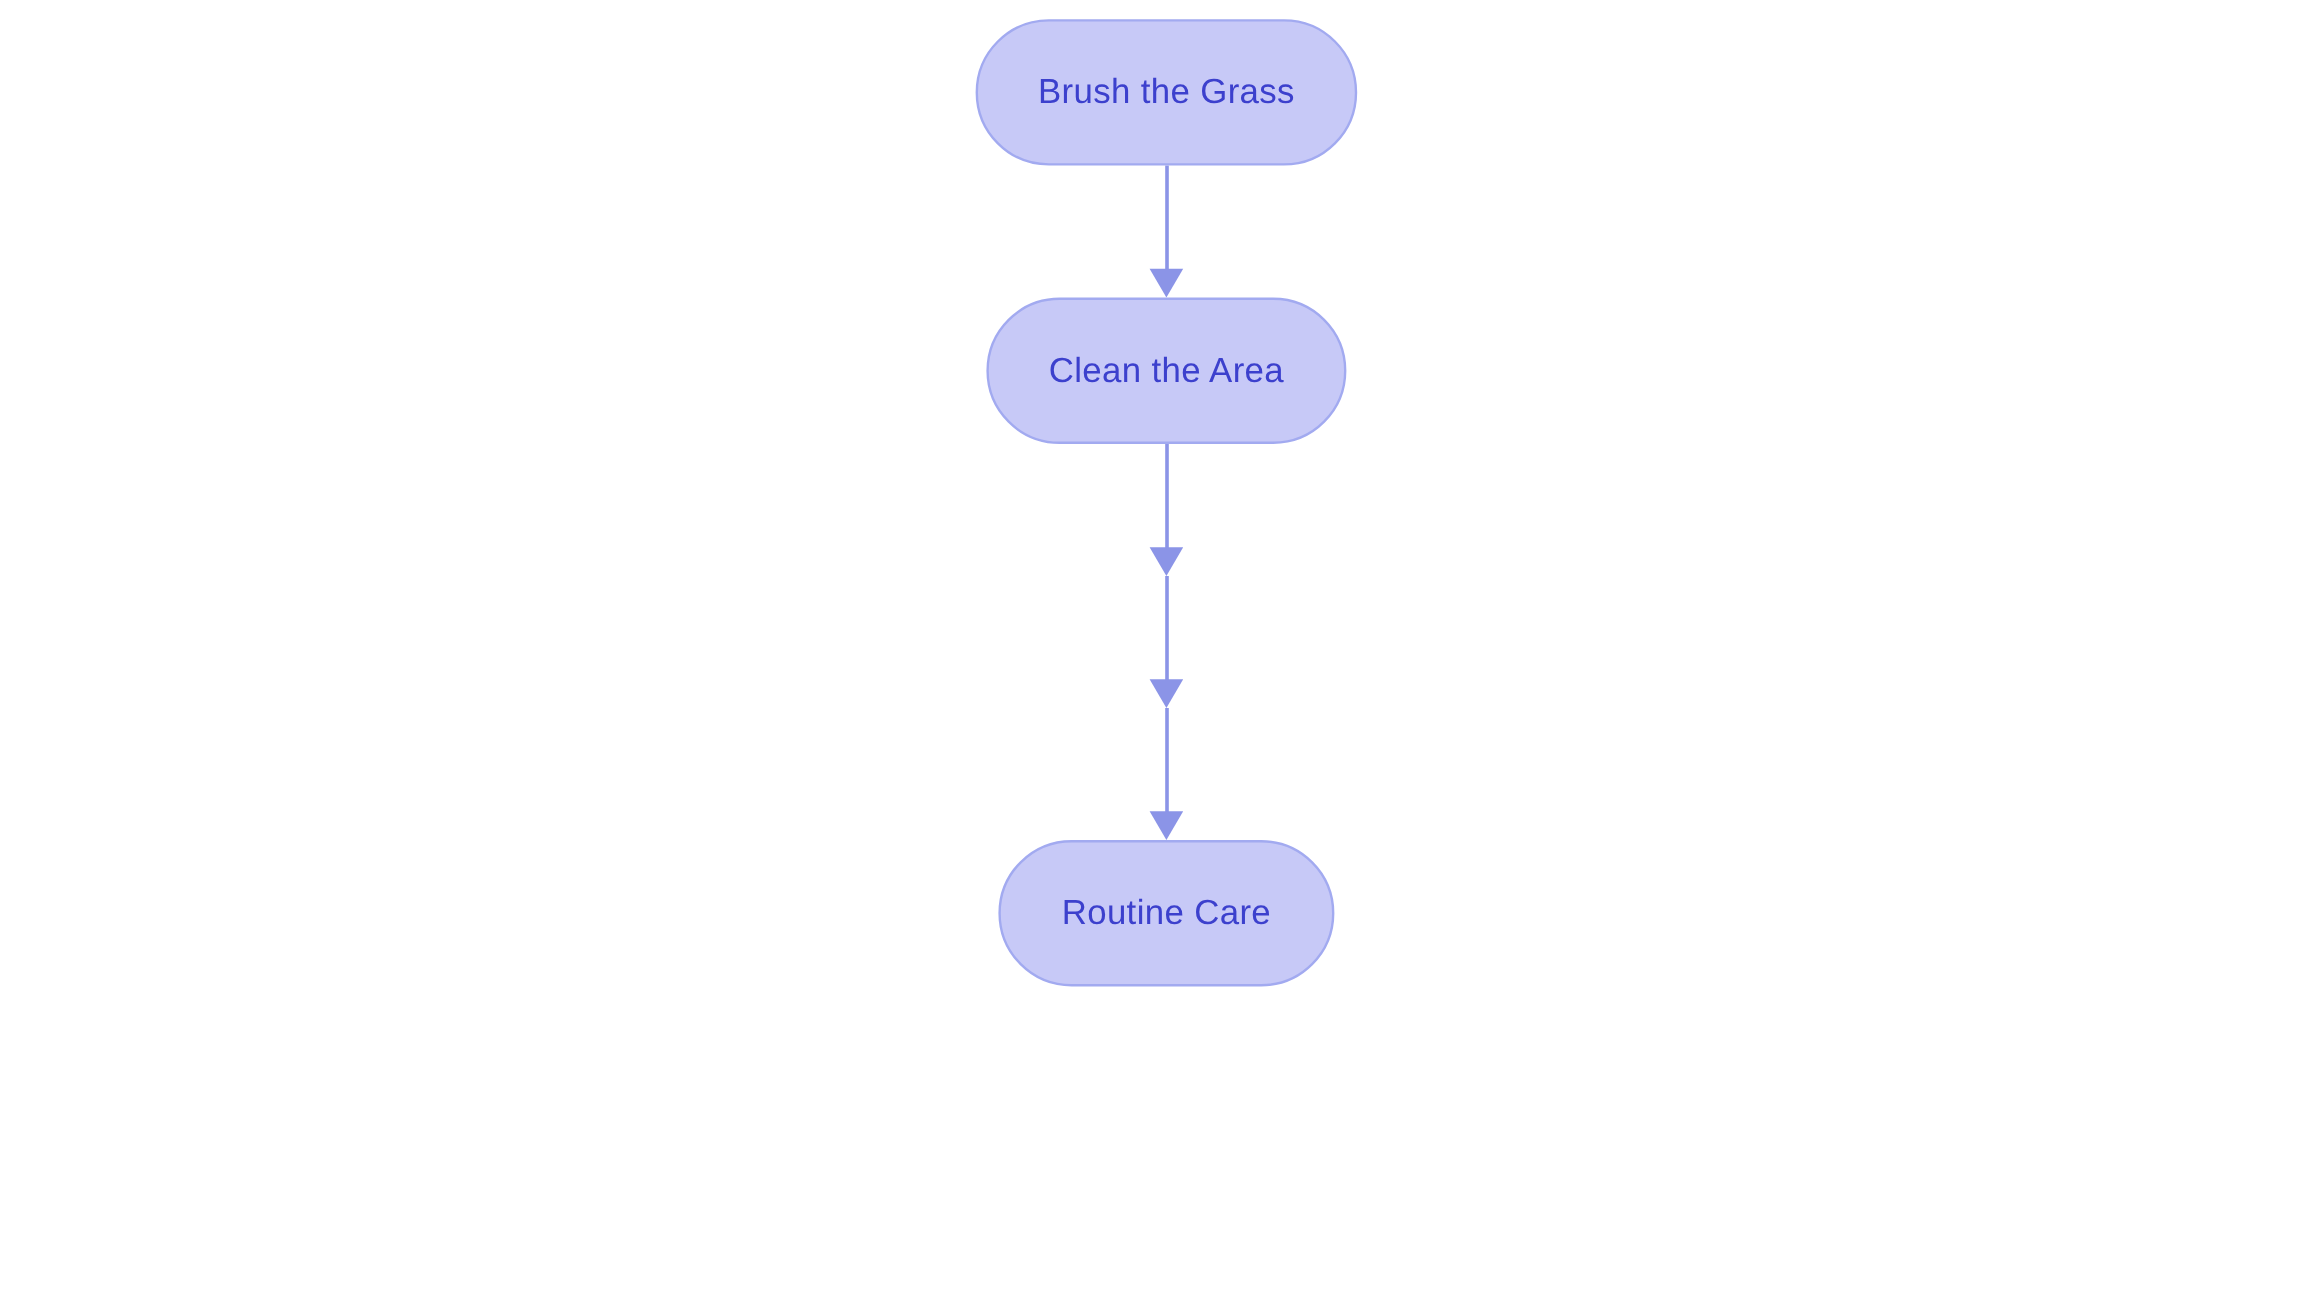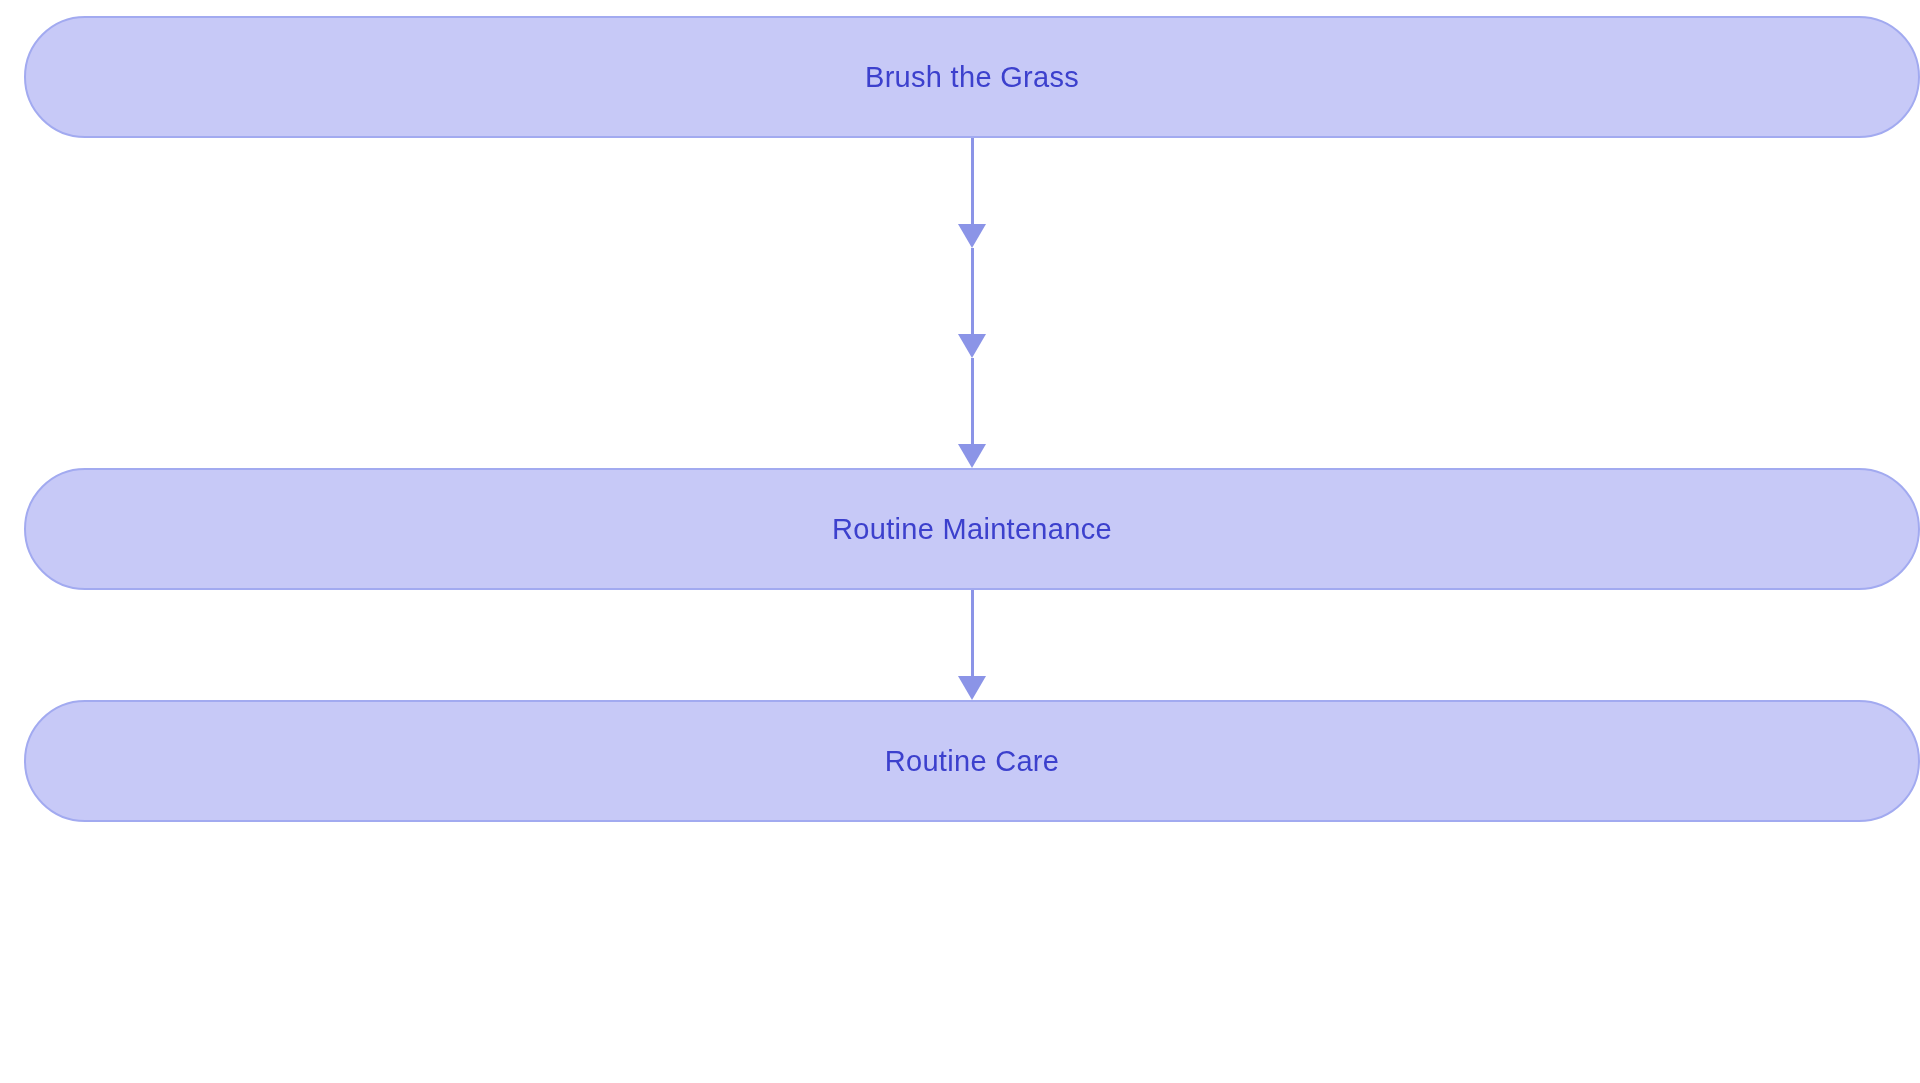--- a/index.html
+++ b/index.html
@@ -21,20 +21,21 @@
     background: var(--background);
     overflow: hidden;
   }
   .flow {
     position: absolute;
     left: 0;
     top: 16px;
     width: 100%;
     display: flex;
     flex-direction: column;
+    align-items: center;
     padding-left: 24px;
   }
   .node {
     height: 122px;
     min-width: 280px;
     padding: 0 50px;
     border: 2px solid var(--node-border);
     border-radius: 61px;
     background: var(--node-fill);
     color: var(--node-text);
@@ -73,35 +74,35 @@
 
     <div class="node">
       <span>Brush the Grass</span>
     </div>
 
     <div class="edge">
       <div class="edge-line"></div>
       <div class="edge-arrowhead"></div>
     </div>
 
+    <div class="node">
+      <span>Clean the Area</span>
+    </div>
 
     <div class="edge">
       <div class="edge-line"></div>
       <div class="edge-arrowhead"></div>
     </div>
 
 
     <div class="edge">
       <div class="edge-line"></div>
       <div class="edge-arrowhead"></div>
     </div>
 
-    <div class="node">
-      <span>Routine Maintenance</span>
-    </div>
 
     <div class="edge">
       <div class="edge-line"></div>
       <div class="edge-arrowhead"></div>
     </div>
 
     <div class="node">
       <span>Routine Care</span>
     </div>
 

